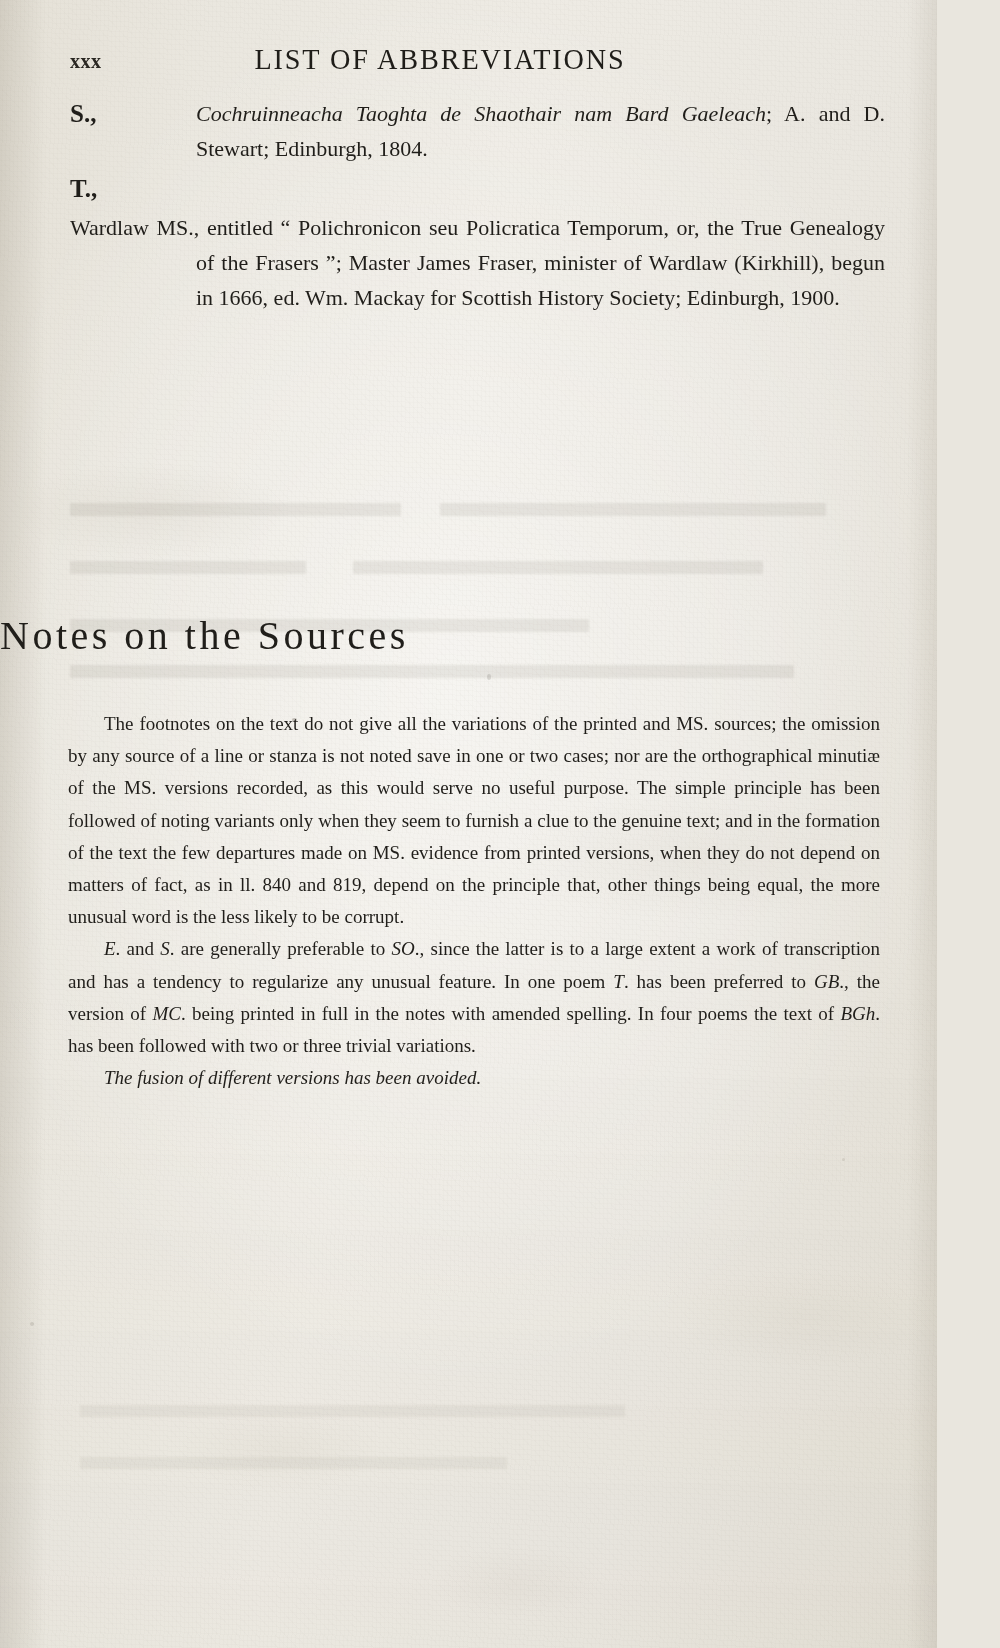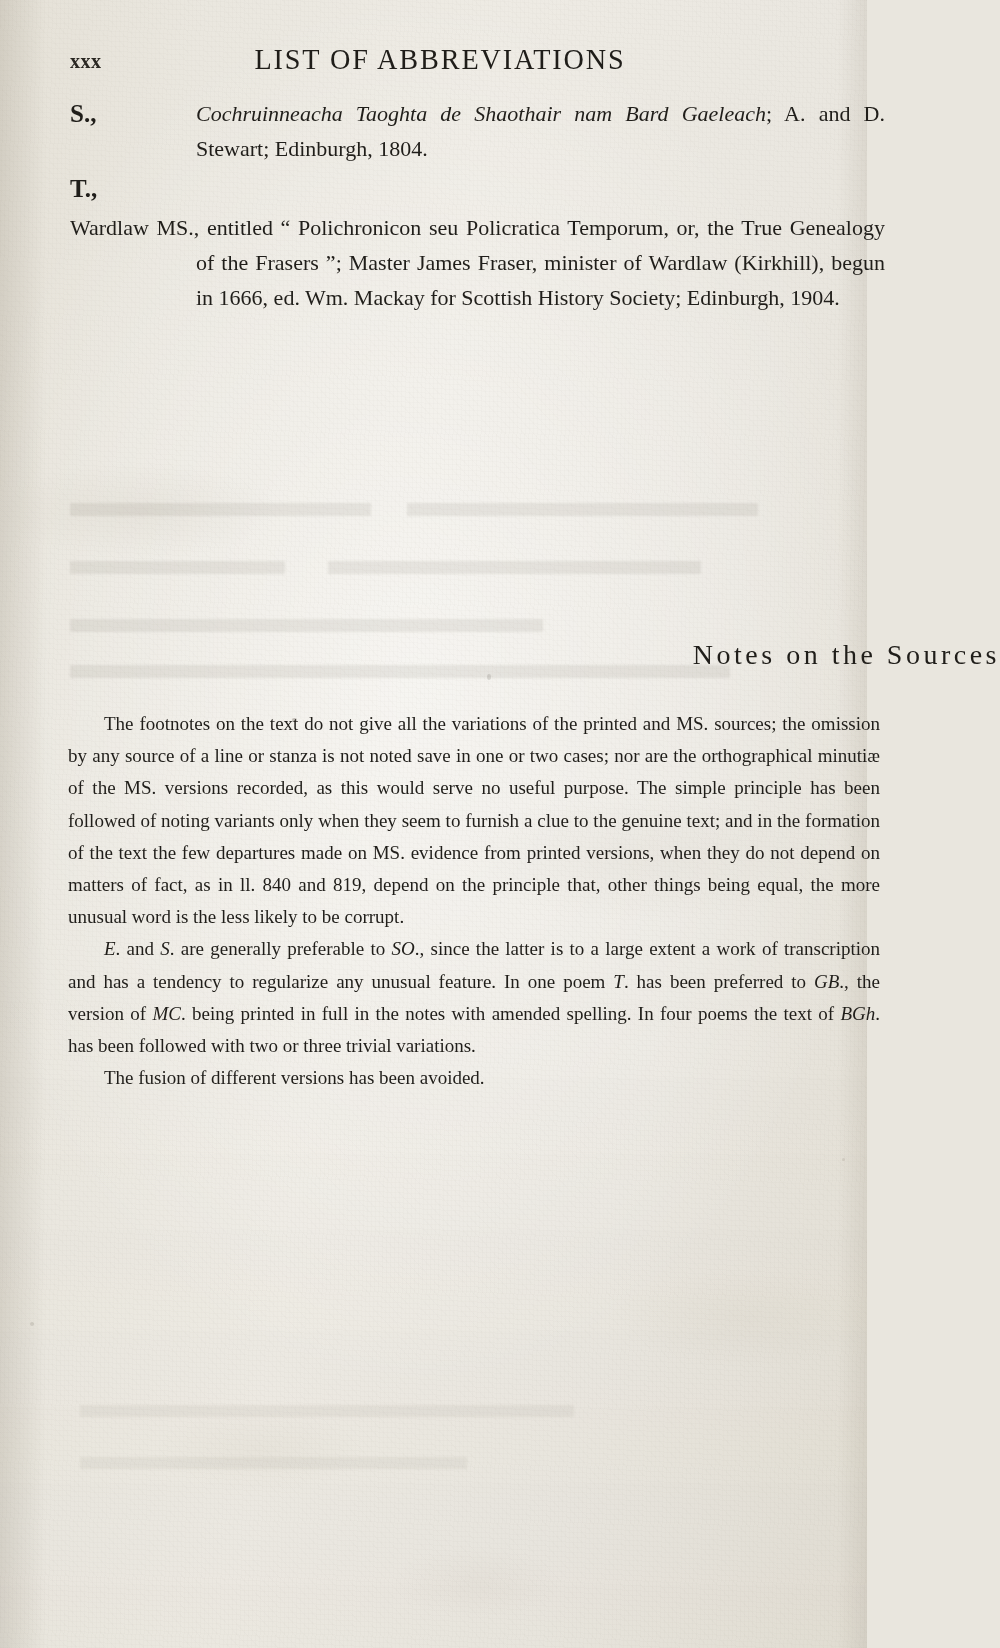--- a/index.html
+++ b/index.html
@@ -12,21 +12,21 @@
     height: 1648px;
     overflow: hidden;
     background: #e9e6de;
     font-family: "Liberation Serif", "DejaVu Serif", serif;
     color: #23211d;
   }
 
   
   .page {
     position: relative;
-    width: 867px;
+    width: 937px;
     height: 1648px;
     box-sizing: border-box;
     background:
       radial-gradient(ellipse 70% 55% at 48% 42%, rgba(255,255,255,0.50) 0%, rgba(255,255,255,0.22) 45%, rgba(255,255,255,0) 78%),
       linear-gradient(100deg, #e5e1d7 0%, #eae7df 18%, #eeebe4 44%, #eae7e0 72%, #e3dfd5 100%);
   }
   
   .grain {
     position: absolute;
     inset: 0;
@@ -180,27 +180,26 @@
     margin-left: 126px;
     text-indent: -126px;
   }
 
   
   .section-title {
     position: absolute;
     top: 612px;
     left: 0;
     width: 1000px;
-    text-align: right;
-    font-size: 28px;
+    text-align: left;
+    font-size: 40px;
     letter-spacing: 3.5px;
     font-weight: 400;
     color: #201e1a;
     font-family: "Liberation Serif", "DejaVu Serif", serif;
-    margin-top: 27px;
   }
 
   
   .prose {
     position: absolute;
     top: 708px;
     left: 68px;
     width: 812px;
   }
   .prose p {
@@ -211,20 +210,21 @@
     text-align-last: left;
     text-indent: 36px;
     color: #201e1a;
     hyphens: none;
   }
   .prose p i {
     font-style: italic;
   }
   .prose p.last {
     text-align: center;
+    font-style: italic;
   }
 
   
   .inkwash {
     position: absolute;
     inset: 0;
     pointer-events: none;
     mix-blend-mode: multiply;
     opacity: .30;
     background:
@@ -261,21 +261,21 @@
         <div class="abbr-tag">S.,</div>
         <div class="abbr-def"><i>Cochruinneacha Taoghta de Shaothair nam Bard Gaeleach</i><span>; A. and D. Stewart; Edinburgh, 1804.</span></div>
       </div>
 
 
       <div class="abbr-entry">
         <div class="abbr-tag">T.,</div>
       </div>
 
       <div class="abbr-entry hanging">
-        <div class="abbr-def">Wardlaw MS., entitled “ Polichronicon seu Policratica Temporum, or, the True Genealogy of the Frasers ”; Master James Fraser, minister of Wardlaw (Kirkhill), begun in 1666, ed. Wm. Mackay for Scottish History Society; Edinburgh, 1904.</div>
+        <div class="abbr-def">Wardlaw MS., entitled “ Polichronicon seu Policratica Temporum, or, the True Genealogy of the Frasers ”; Master James Fraser, minister of Wardlaw (Kirkhill), begun in 1666, ed. Wm. Mackay for Scottish History Society; Edinburgh, 1900.</div>
       </div>
 
     </div>
 
     <div class="section-title">Notes on the Sources</div>
 
     <div class="prose">
       <p>The footnotes on the text do not give all the variations of the printed and MS. sources; the omission by any source of a line or stanza is not noted save in one or two cases; nor are the orthographical minutiæ of the MS. versions recorded, as this would serve no useful purpose.  The simple principle has been followed of noting variants only when they seem to furnish a clue to the genuine text; and in the formation of the text the few departures made on MS. evidence from printed versions, when they do not depend on matters of fact, as in ll. 840 and 819, depend on the principle that, other things being equal, the more unusual word is the less likely to be corrupt.</p>
       <p><i>E</i><span>. and </span><i>S</i><span>. are generally preferable to </span><i>SO</i><span>., since the latter is to a large extent a work of transcription and has a tendency to regularize any unusual feature.  In one poem </span><i>T</i><span>. has been preferred to </span><i>GB</i><span>., the version of </span><i>MC</i><span>. being printed in full in the notes with amended spelling.  In four poems the text of </span><i>BGh</i><span>. has been followed with two or three trivial variations.</span></p>
       <p class="last">The fusion of different versions has been avoided.</p>

